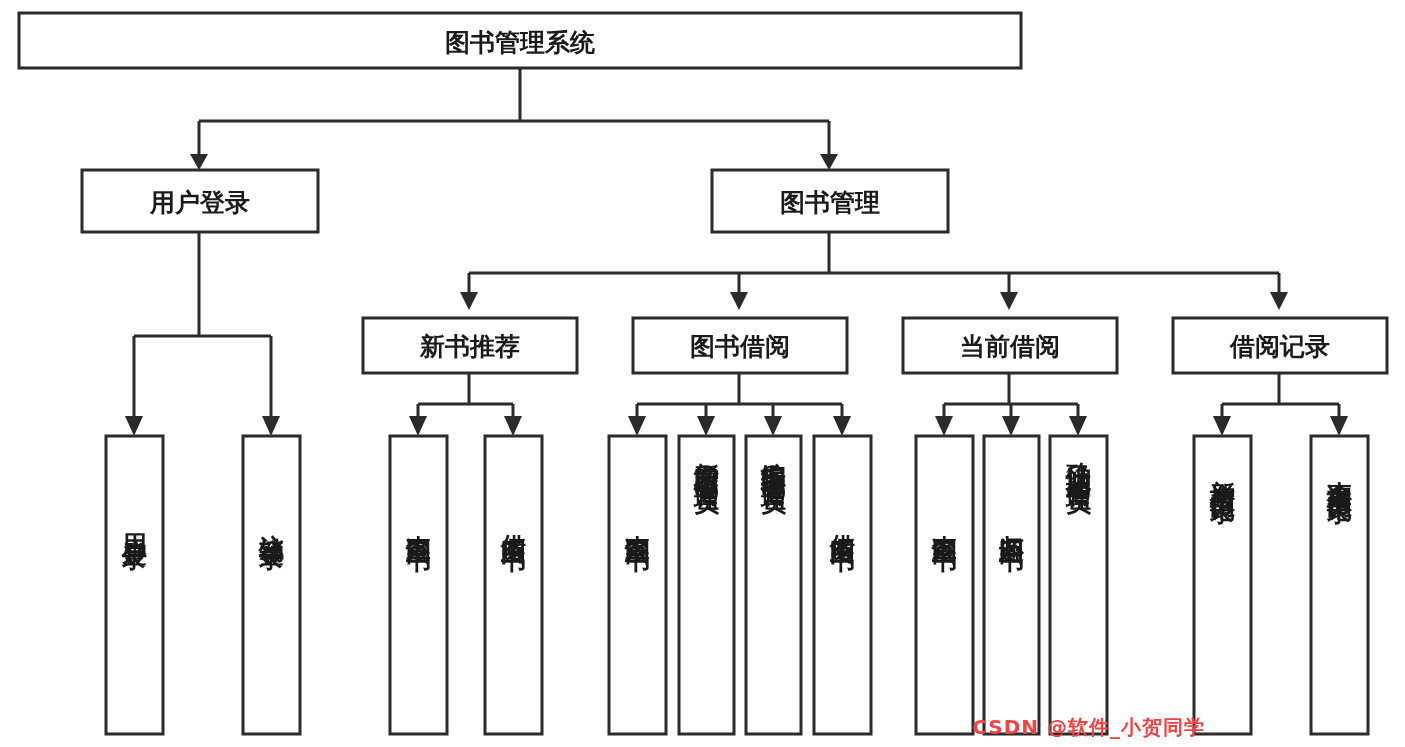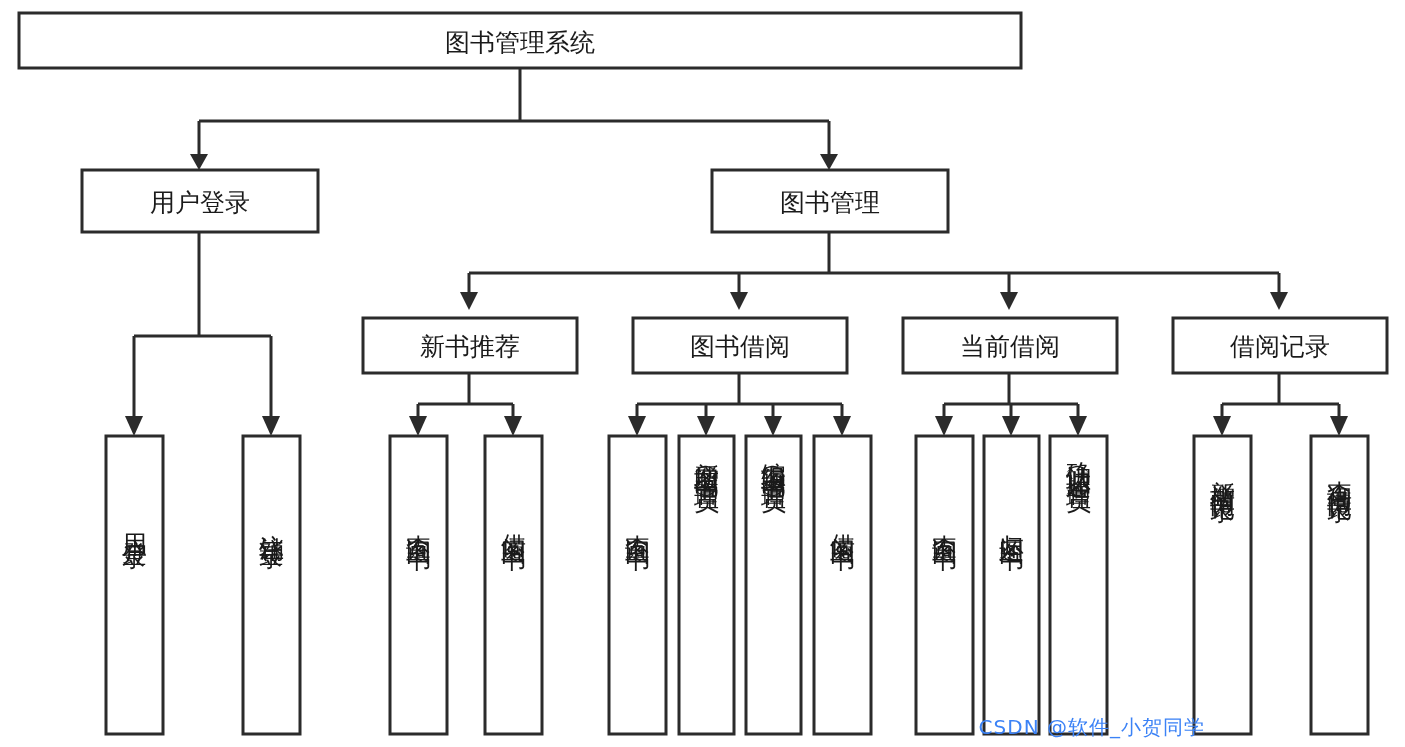--- a/index.html
+++ b/index.html
@@ -11,20 +11,21 @@
     width: 1405px;
     height: 747px;
     font-family: "DejaVu Sans", "Liberation Sans", sans-serif;
     overflow: hidden;
   }
   #diagram-root {
     position: relative;
     width: 1217px;
     height: 747px;
     background: #ffffff;
+    font-weight: bold;
   }
   svg#tree-svg {
     position: absolute;
     left: 0;
     top: 0;
     width: 1405px;
     height: 747px;
     display: block;
   }
   .node-box {
@@ -66,21 +67,21 @@
     letter-spacing: 4px;
     color: #1a1a1a;
     white-space: nowrap;
   }
   .watermark {
     position: absolute;
     right: 12px;
     bottom: 6px;
     font-family: "DejaVu Sans", "Liberation Sans", sans-serif;
     font-size: 20px;
-    color: #3b82f6;
+    color: #ef4444;
     white-space: nowrap;
     letter-spacing: 1px;
     text-align: right;
   }
 </style>
 </head>
 <body>
 
 <div id="diagram-root">
 

